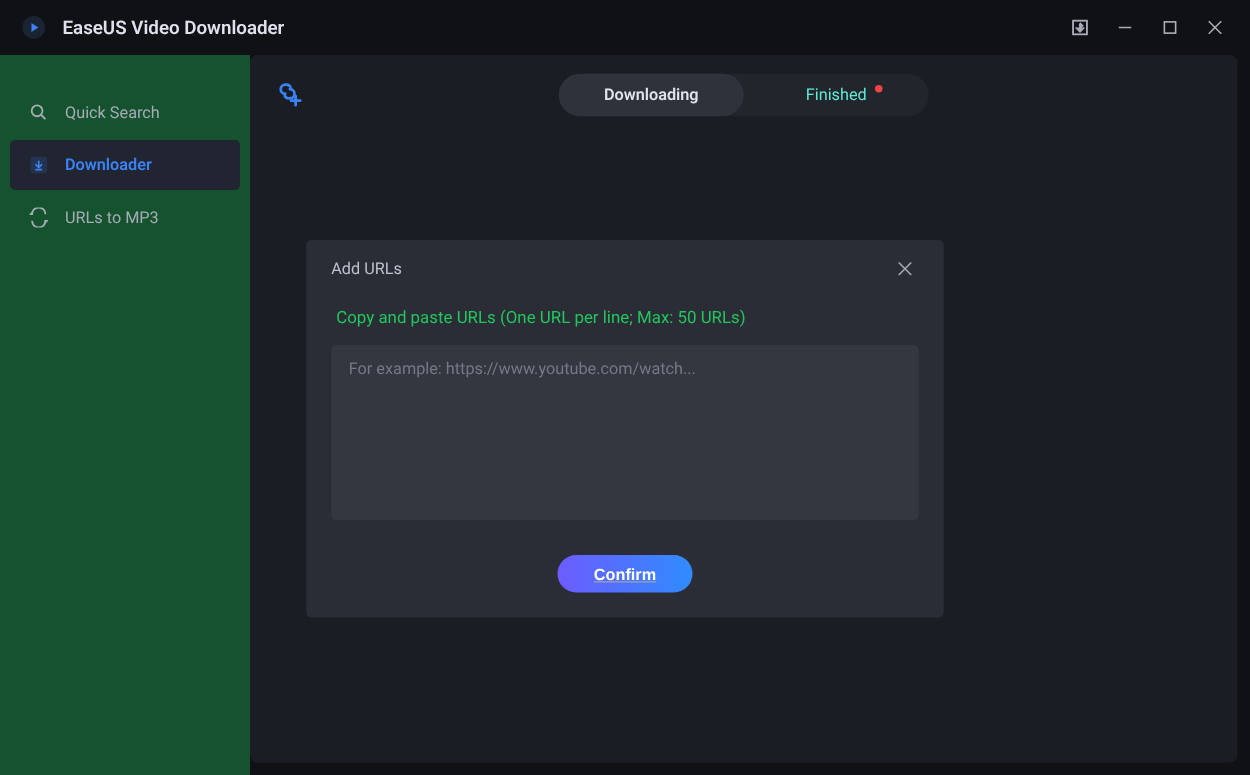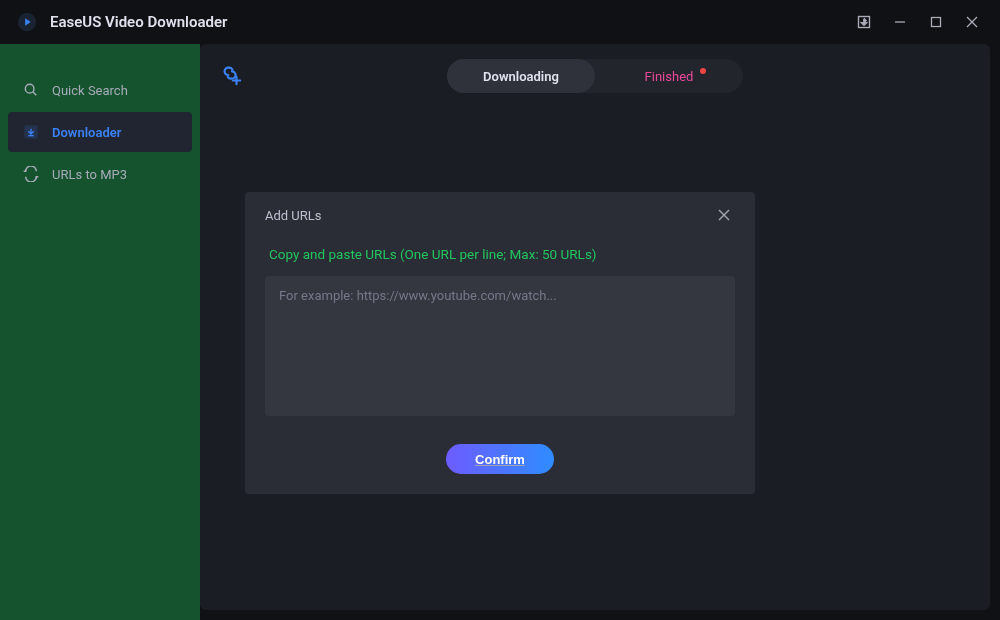--- a/index.html
+++ b/index.html
@@ -158,21 +158,21 @@
       border-radius: 18px;
     }
 
     .tab.active {
       background: #2f323a;
       color: #e0e3ef;
       font-weight: 600;
     }
 
     .tab.inactive {
-      color: #ec4899;
+      color: #5eead4;
     }
 
     .badge-dot {
       width: 6px;
       height: 6px;
       background: #ef4444;
       border-radius: 50%;
       position: absolute;
       top: 9px;
       right: 37px;

